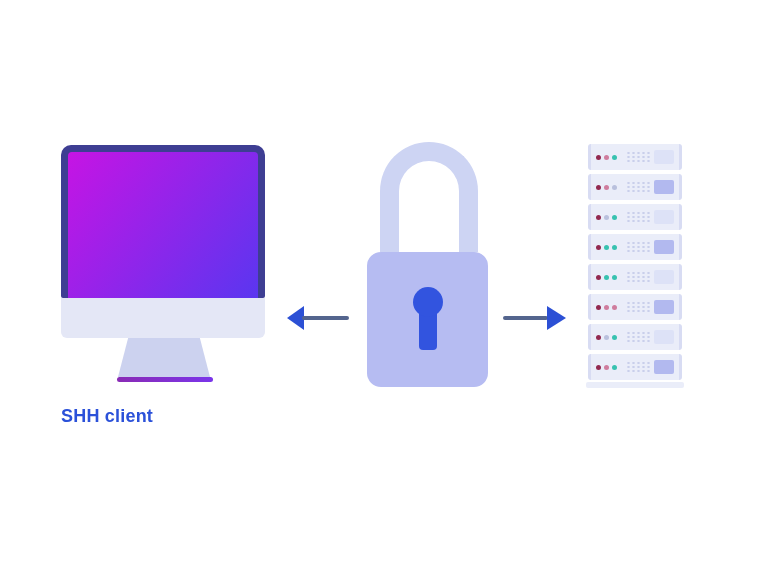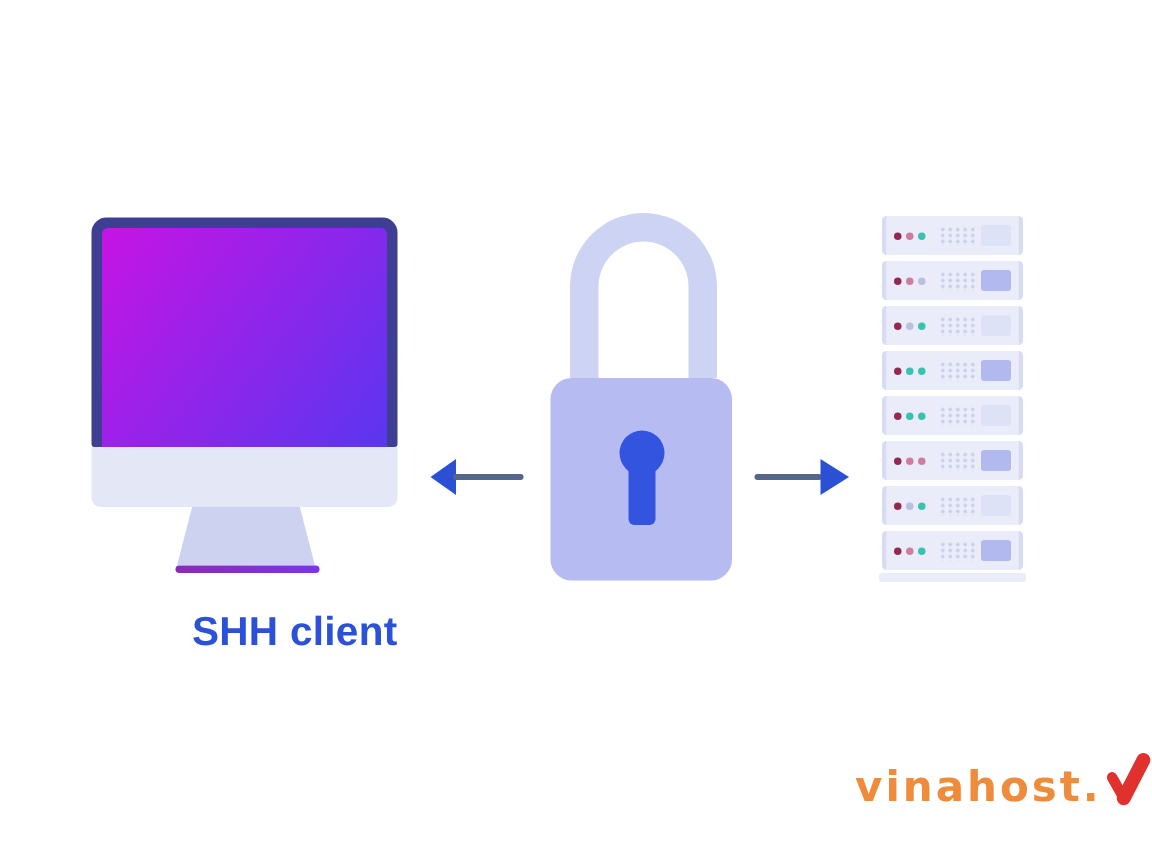--- a/index.html
+++ b/index.html
@@ -99,22 +99,22 @@
   .server-unit .panel{
     margin-left:auto;width:20px;height:14px;border-radius:2px;
   }
   .server-base{
     position:absolute;left:586px;top:382px;width:98px;height:6px;
     background:var(--server-body);border-radius:2px;
   }
   
   .diagram-label{
     position:absolute;
-    font-weight:bold;font-size:27px;color:var(--label-blue);
-    text-align:right;letter-spacing:0.2px;
+    font-weight:bold;font-size:18px;color:var(--label-blue);
+    text-align:left;letter-spacing:0.2px;
   }
   .client-label{left:61px;top:406px;width:204px;}
   .server-label{left:564px;top:406px;width:148px;}
   
   .logo{
     position:absolute;left:570px;top:496px;width:198px;height:46px;
     display:flex;align-items:flex-end;
   }
   .logo-text{
     font-family:"DejaVu Sans",sans-serif;
@@ -226,21 +226,14 @@
           <span class="led" style="background: rgb(147, 41, 80);"></span>
           <span class="led" style="background: rgb(207, 125, 158);"></span>
           <span class="led" style="background: rgb(56, 194, 176);"></span>
         </div>
         <div class="vent"></div>
         <div class="panel" style="background: rgb(178, 185, 239);"></div>
       </div>
     </div>
   <div class="server-base"></div>
 
-  <div class="logo">
-    <span class="logo-text">vinahost.</span>
-    <svg class="logo-mark" width="42" height="46" viewBox="0 0 42 46">
-      <path d="M7 22 L16 38" stroke="#e0312d" stroke-width="9" stroke-linecap="round" fill="none"></path>
-      <path d="M34 7 L17 40" stroke="#e0312d" stroke-width="12" stroke-linecap="round" fill="none"></path>
-    </svg>
-  </div>
 
 </div>
 
 </body></html>

